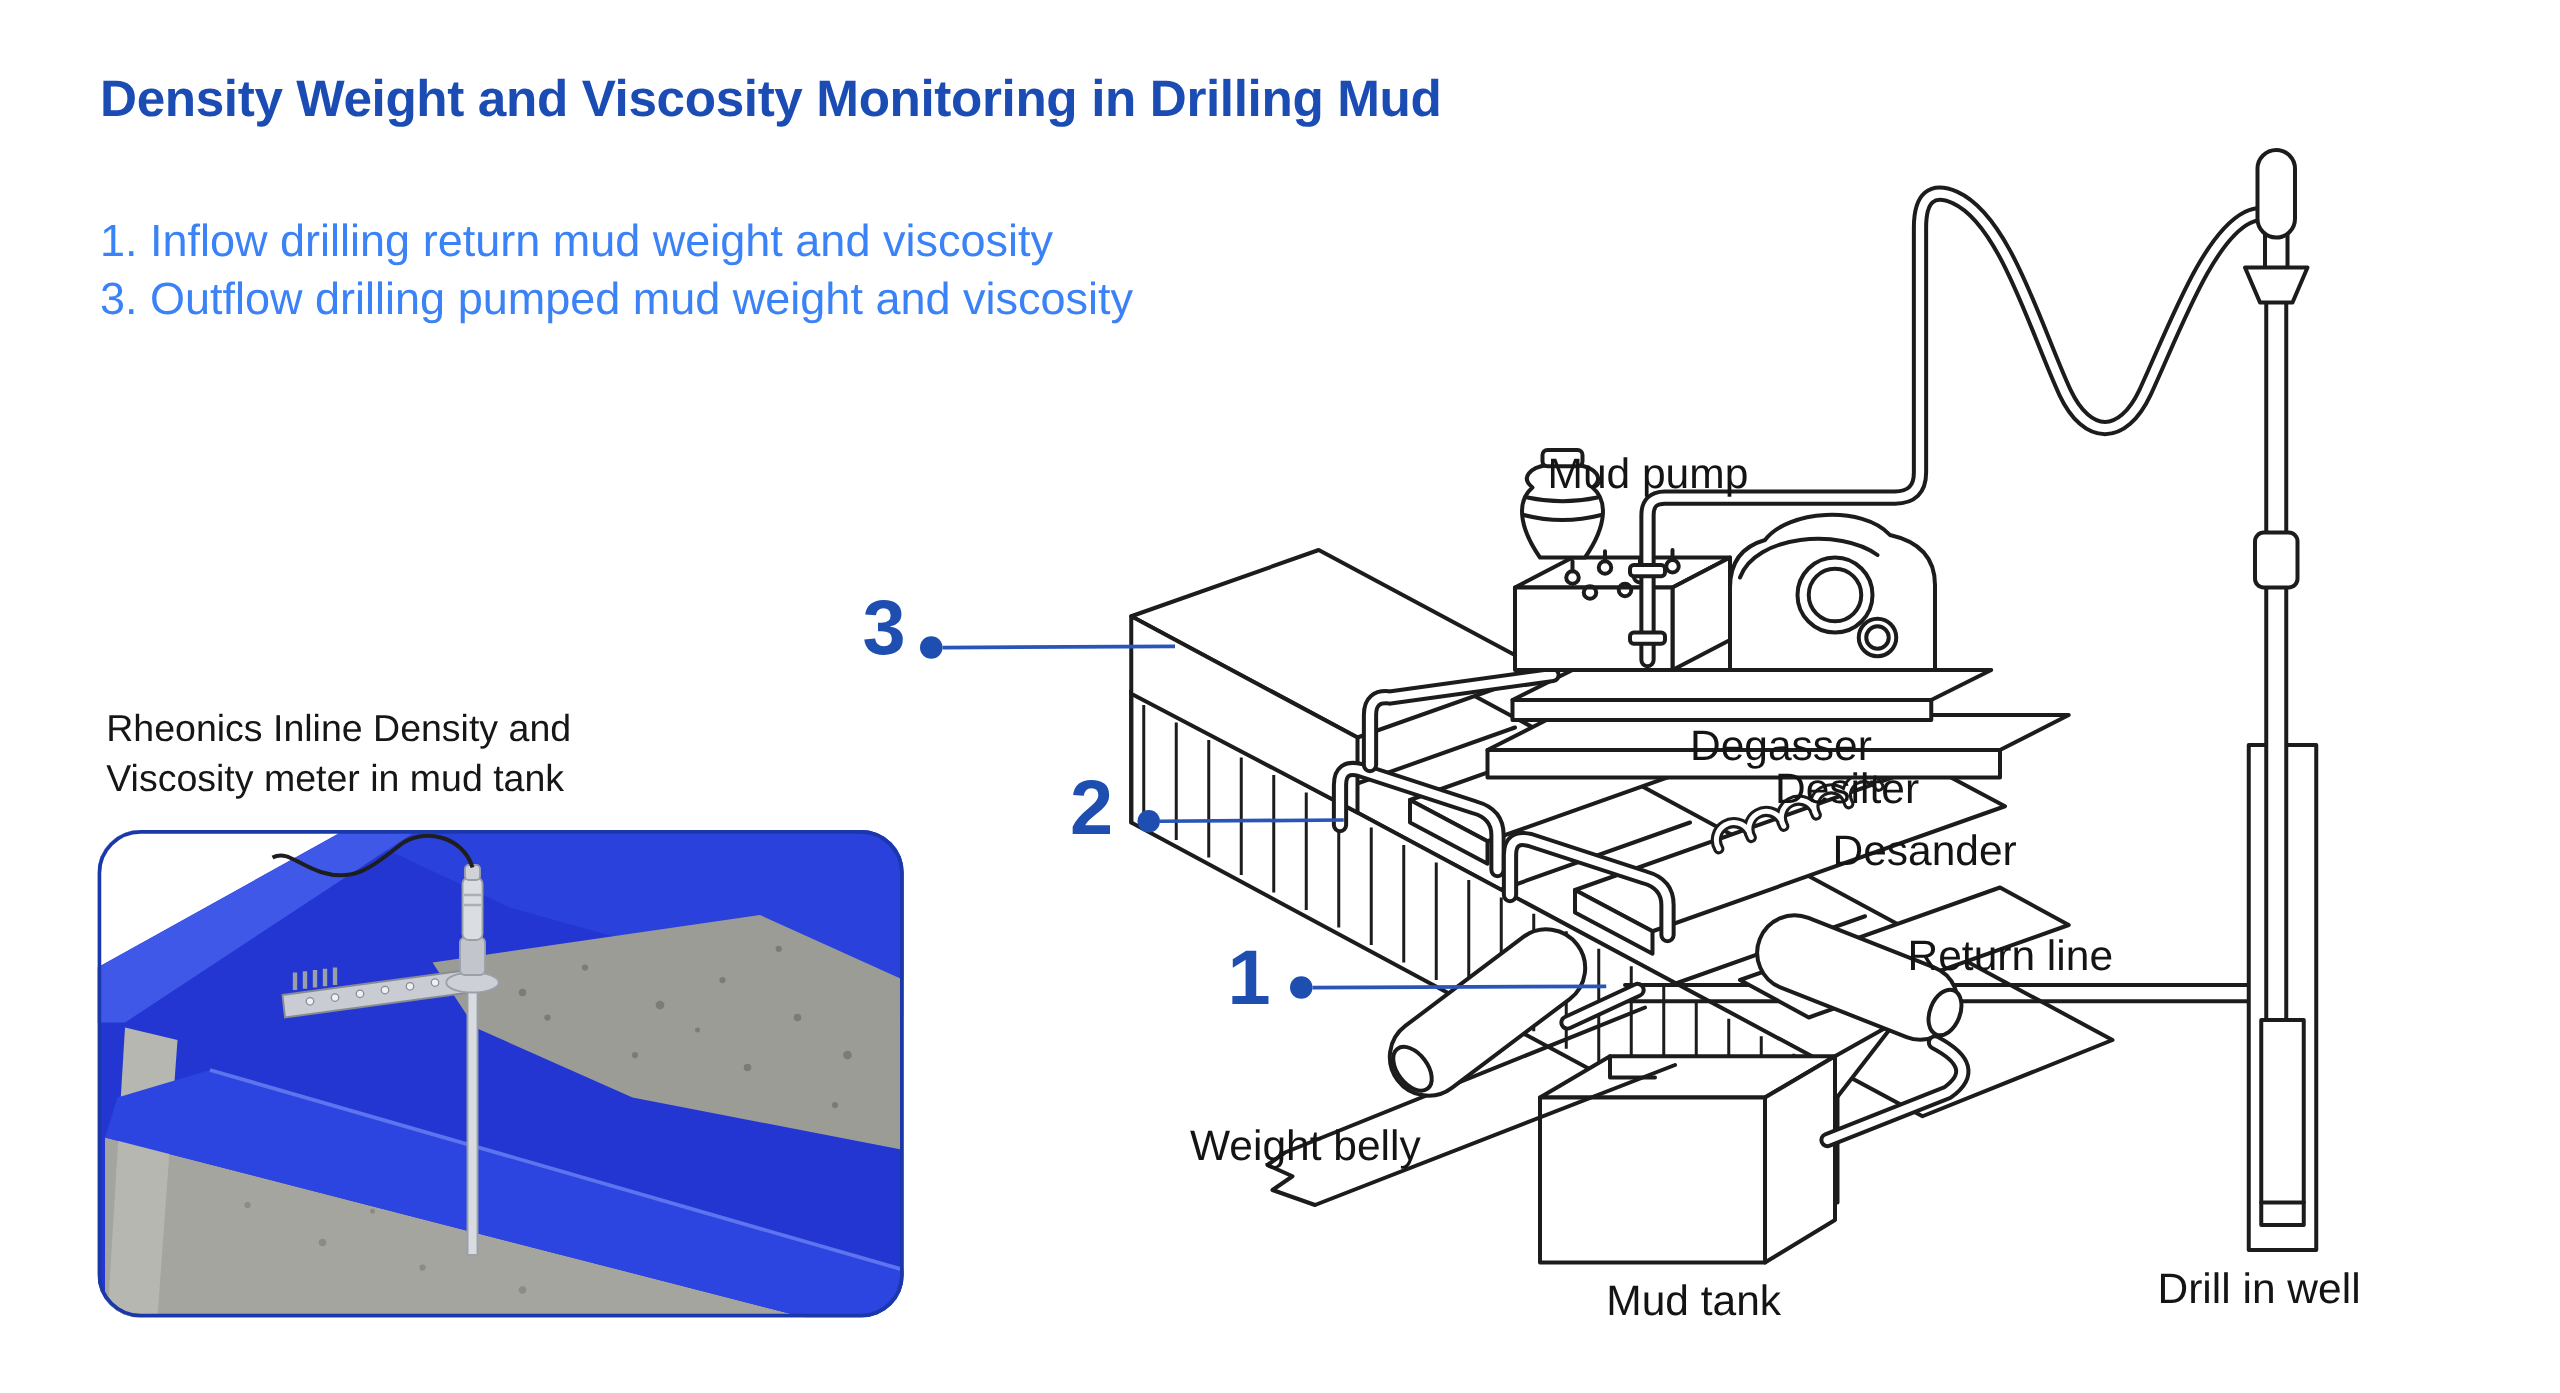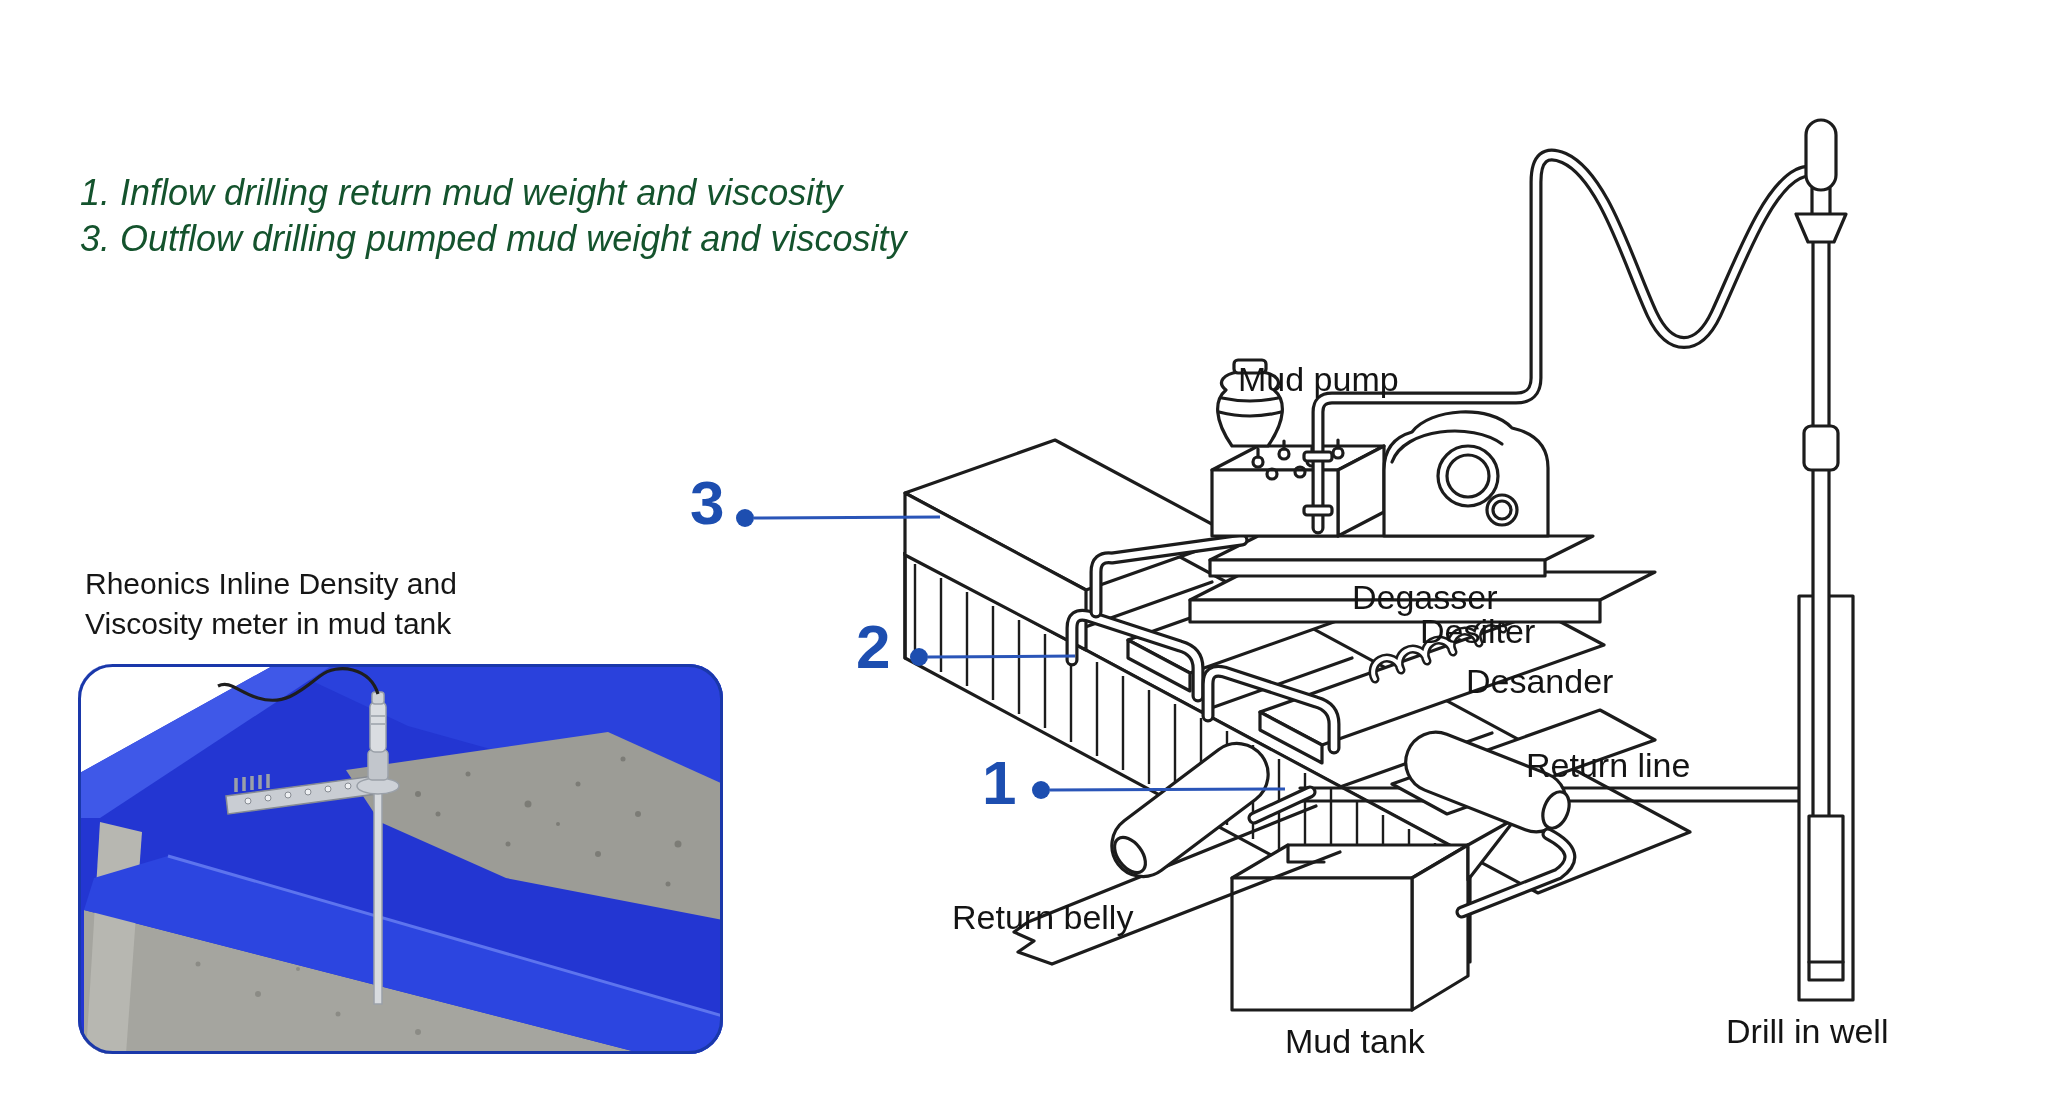--- a/index.html
+++ b/index.html
@@ -4,21 +4,21 @@
 <style>
   html,body{margin:0;padding:0;background:#ffffff;}
   .stage{
     position:relative;width:2048px;height:1114px;background:#ffffff;
     font-family:"Liberation Sans",sans-serif;overflow:hidden;
   }
   .title{
     position:absolute;left:80px;top:56px;font-size:41px;font-weight:700;
     color:#1b4cb3;letter-spacing:-0.3px;white-space:nowrap;
   }
-  .list{position:absolute;left:80px;top:170px;font-size:36px;color:#14532d;line-height:46px;font-style:italic;}
+  .list{position:absolute;left:80px;top:170px;font-size:36px;color:#3b82f6;line-height:46px;}
   .list div{white-space:nowrap;}
   .caption{position:absolute;left:85px;top:564px;font-size:30px;color:#161616;line-height:40px;}
   .caption div{white-space:nowrap;}
   .photo-wrap{position:absolute;left:78px;top:664px;width:645px;height:390px;}
   .diagram-svg{position:absolute;left:0;top:0;width:2048px;height:1114px;}
   .dlabel{position:absolute;font-size:34px;color:#141414;white-space:nowrap;}
   .callout{position:absolute;font-size:62px;font-weight:700;color:#1d4eb0;line-height:1;}
   
   .ln{stroke:#1c1c1c;stroke-width:3.2;fill:none;stroke-linejoin:round;stroke-linecap:round;}
   .wh{stroke:#1c1c1c;stroke-width:3.2;fill:#ffffff;stroke-linejoin:round;}
@@ -26,20 +26,21 @@
   .pi{stroke:#ffffff;stroke-width:6.6;fill:none;stroke-linejoin:round;stroke-linecap:round;}
   .lo{stroke:#1c1c1c;stroke-width:9;fill:none;stroke-linecap:round;}
   .li{stroke:#ffffff;stroke-width:4;fill:none;stroke-linecap:round;}
   .blue-ln{stroke:#2a55b8;stroke-width:3;fill:none;}
 </style>
 </head>
 <body>
 
 <div class="stage">
 
+  <div class="title">Density Weight and Viscosity Monitoring in Drilling Mud</div>
 
   <div class="list">
     <div>1. Inflow drilling return mud weight and viscosity</div>
     <div>3. Outflow drilling pumped mud weight and viscosity</div>
   </div>
 
   <div class="caption">
     <div>Rheonics Inline Density and</div>
     <div>Viscosity meter in mud tank</div>
   </div>
@@ -232,21 +233,21 @@
       <circle cx="1041" cy="790" r="9" fill="#1d4eb0"></circle>
       <path class="blue-ln" d="M1050,790 L1285,789"></path>
     </g>
   </svg>
 
   <div class="dlabel" style="left:1238px;top:360px;">Mud pump</div>
   <div class="dlabel" style="left:1352px;top:562px;margin-top:16px;">Degasser</div>
   <div class="dlabel" style="left:1420px;top:612px;">Desilter</div>
   <div class="dlabel" style="left:1466px;top:662px;">Desander</div>
   <div class="dlabel" style="left:1526px;top:746px;">Return line</div>
-  <div class="dlabel" style="left:952px;top:898px;">Return belly</div>
+  <div class="dlabel" style="left:952px;top:898px;">Weight belly</div>
   <div class="dlabel" style="left:1240px;top:1022px;margin-left:45px;">Mud tank</div>
   <div class="dlabel" style="left:1726px;top:994px;margin-top:18px;">Drill in well</div>
 
   <div class="callout" style="left:690px;top:472px;">3</div>
   <div class="callout" style="left:856px;top:616px;">2</div>
   <div class="callout" style="left:982px;top:752px;">1</div>
 
 </div>
 
 </body></html>

